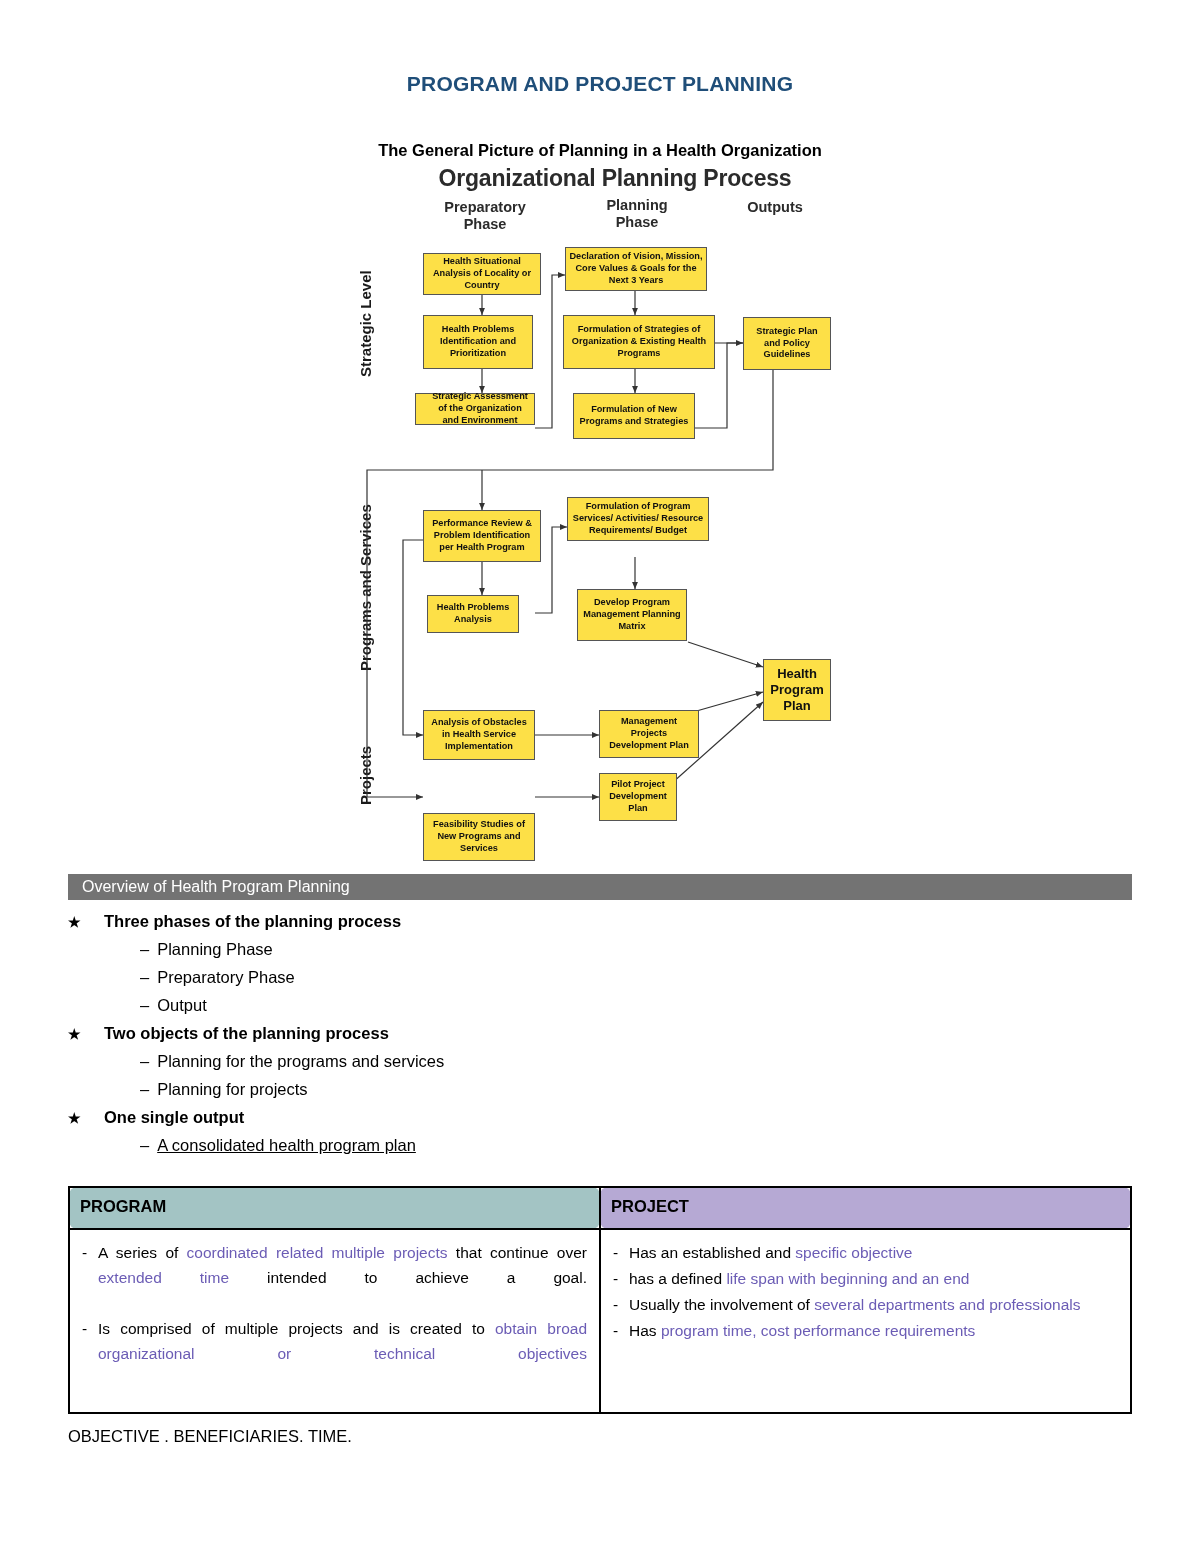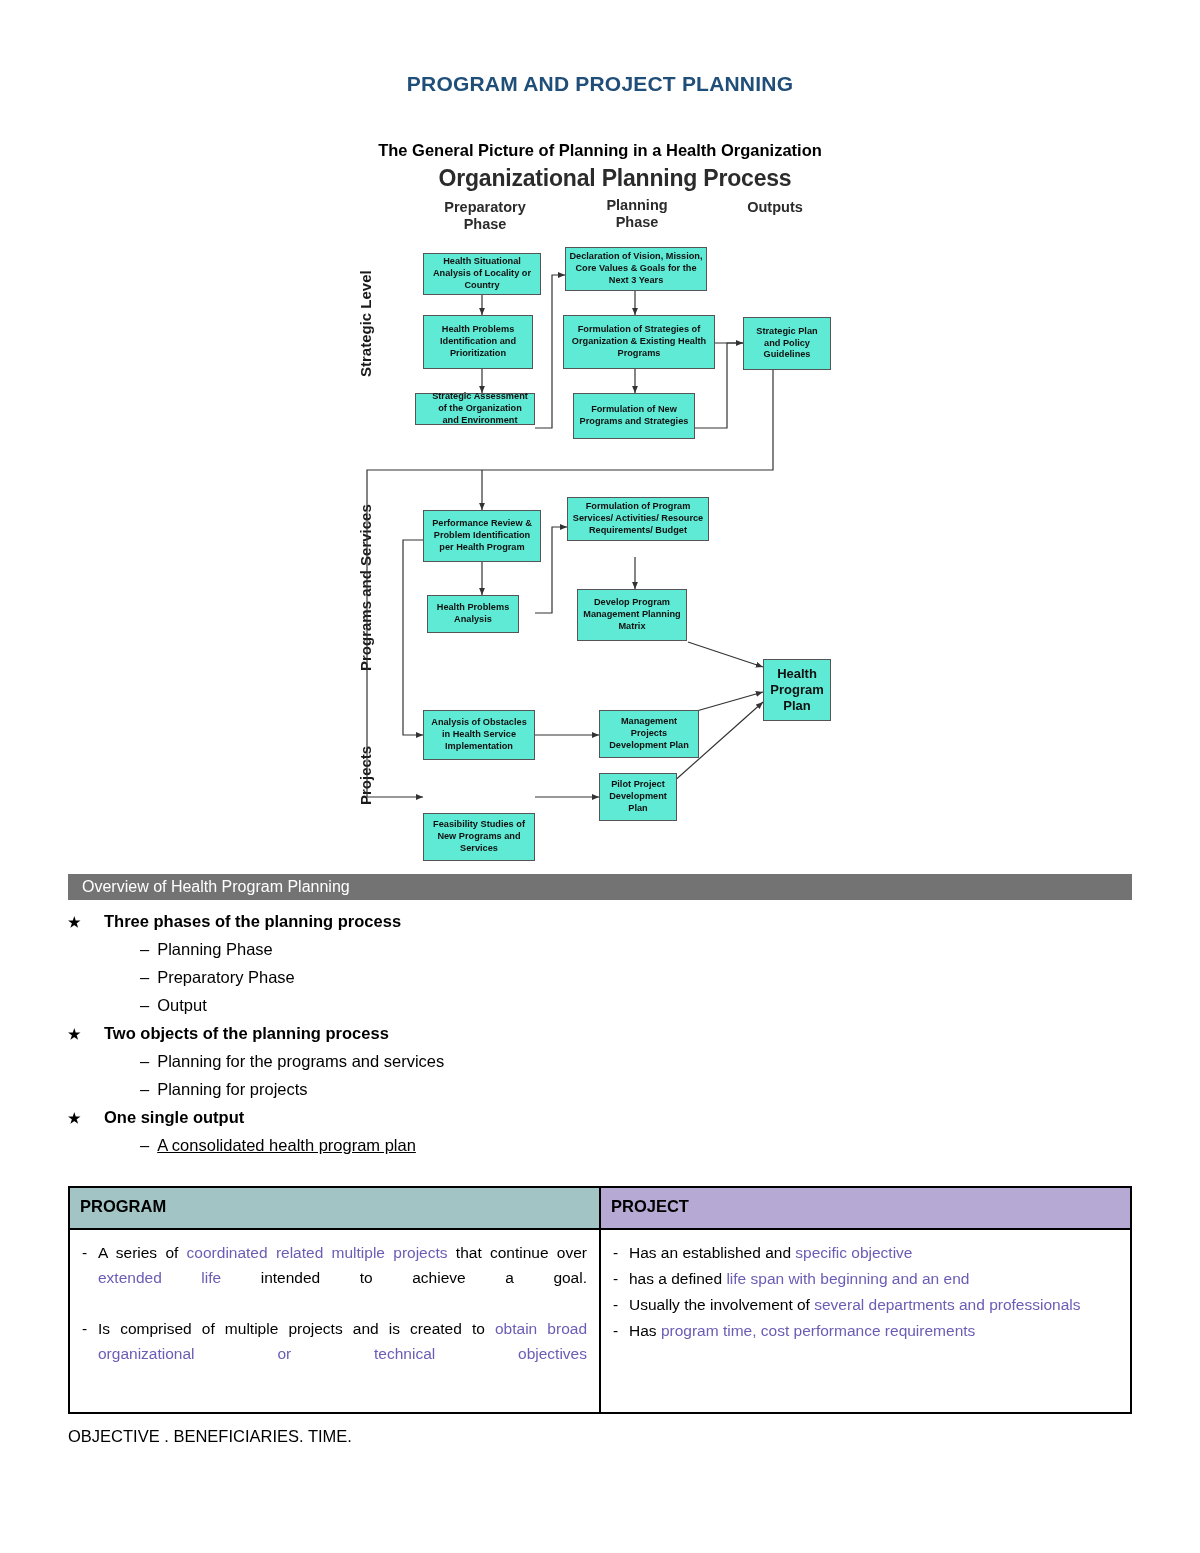--- a/index.html
+++ b/index.html
@@ -82,21 +82,21 @@
     text-align: center;
   }
   .vlabel.strategic { top: 74px;  left: 12px; height: 170px; }
   .vlabel.programs  { top: 300px; left: 12px; height: 245px; }
   .vlabel.projects  { top: 550px; left: 12px; height: 120px; }
 
   .node {
     position: absolute;
     box-sizing: border-box;
     border: 1px solid #555;
-    background: #5eead4;
+    background: #fde047;
     font-size: 9.2px;
     font-weight: bold;
     color: #111;
     text-align: center;
     line-height: 1.28;
     display: flex;
     align-items: center;
     justify-content: center;
     padding: 2px 3px;
   }
@@ -175,20 +175,21 @@
     display: table-cell;
     border: 2px solid #000;
     vertical-align: top;
     box-sizing: border-box;
   }
   .cmp-head {
     height: 42px;
     font-size: 16.5px;
     font-weight: bold;
     padding: 9px 10px 0 10px;
+    border-radius: 8px;
   }
   .cmp-head.program { background: #a3c4c4; }
   .cmp-head.project { background: #b6a9d4; }
   .cmp-body {
     padding: 10px 12px 14px 12px;
     height: 184px;
   }
   .cmp-body.left  { width: 470px; }
 
   .li {
@@ -324,21 +325,21 @@
 
 <div class="cmp">
   <div class="cmp-row">
     <div class="cmp-cell cmp-head program">PROGRAM</div>
     <div class="cmp-cell cmp-head project">PROJECT</div>
   </div>
   <div class="cmp-row">
     <div class="cmp-cell cmp-body left" id="program-cell">
         <div class="li justify">
           <span class="bullet">-</span>
-          <span class="content"><span>A series of </span><span class="hl">coordinated related multiple projects</span><span> that continue over </span><span class="hl">extended life</span><span> intended to achieve a goal.</span></span>
+          <span class="content"><span>A series of </span><span class="hl">coordinated related multiple projects</span><span> that continue over </span><span class="hl">extended time</span><span> intended to achieve a goal.</span></span>
         </div>
         <div class="li justify">
           <span class="bullet">-</span>
           <span class="content"><span>Is comprised of multiple projects and is created to </span><span class="hl">obtain broad organizational or technical objectives</span></span>
         </div>
       </div>
     <div class="cmp-cell cmp-body" id="project-cell">
         <div class="li">
           <span class="bullet">-</span>
           <span class="content"><span>Has an established and </span><span class="hl">specific objective</span></span>

